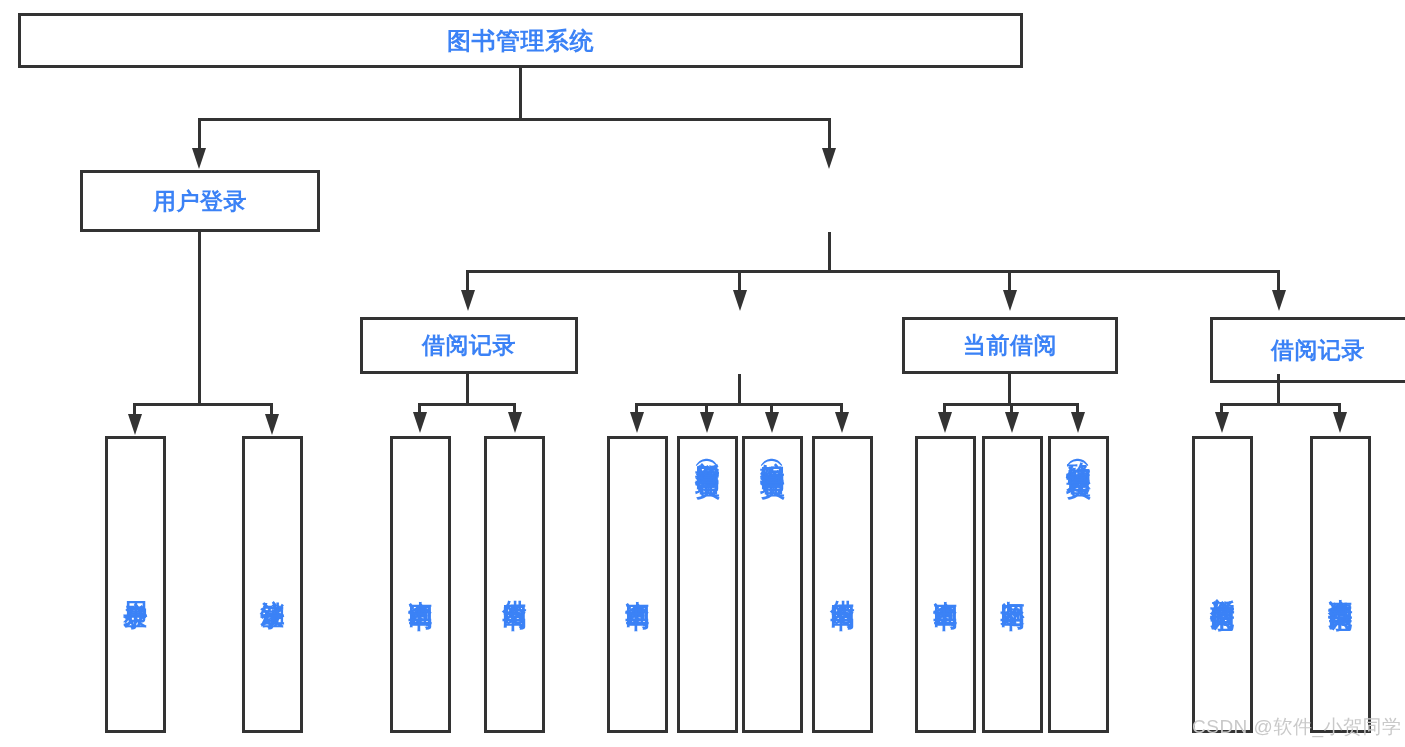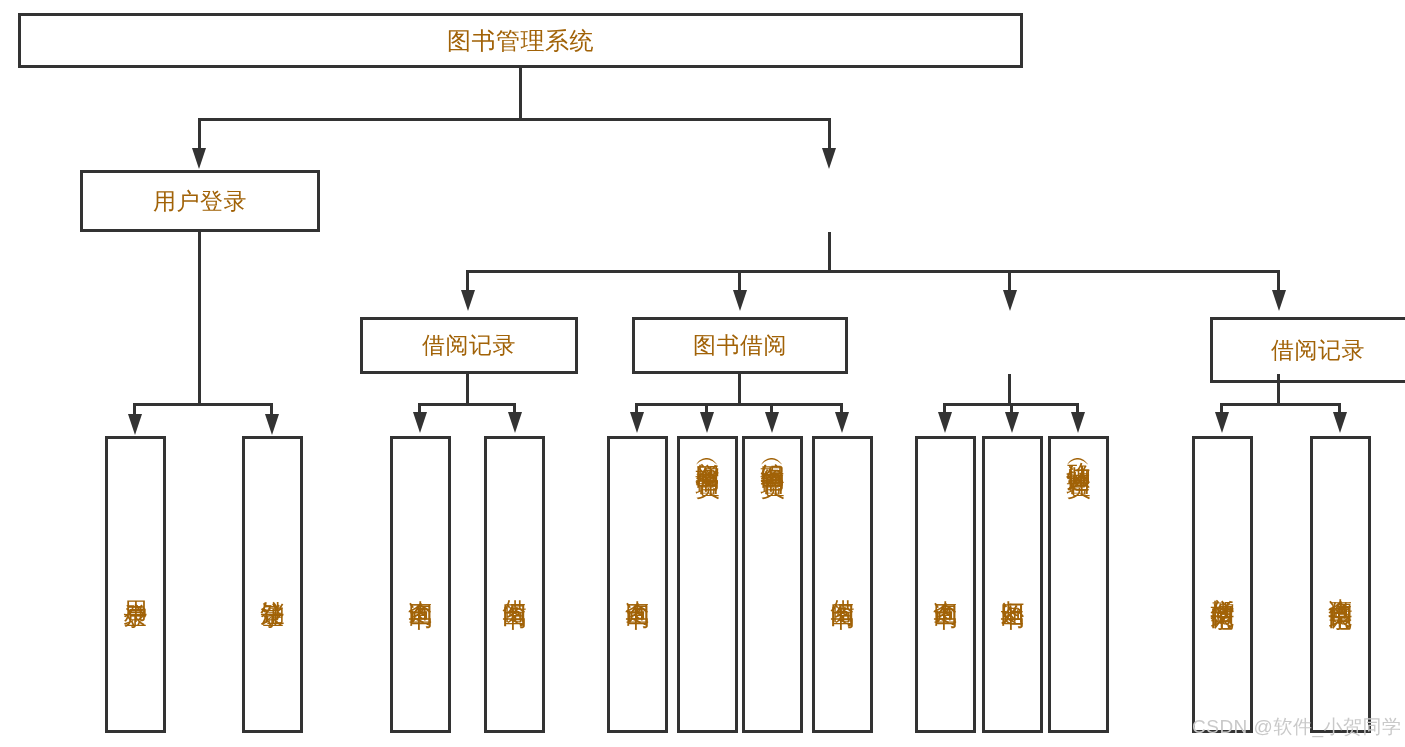--- a/index.html
+++ b/index.html
@@ -25,21 +25,22 @@
     display: flex;
     align-items: center;
     justify-content: center;
     color: #333333;
   }
   .box .lbl {
     font-size: 23px;
     line-height: 1.15;
     letter-spacing: 0.5px;
     white-space: nowrap;
-    color: #a16207;
+    color: #3b82f6;
+    font-weight: bold;
   }
   .box.root .lbl { font-size: 24px; }
   .box.lvl2 .lbl { font-size: 23px; }
   .box.lvl3 .lbl { font-size: 23px; }
 
   
   .box.leaf {
     align-items: center;
     justify-content: center;
     padding: 4px 0;
@@ -116,22 +117,22 @@
   <div class="vline" style="left:738px; top:270px; height:24px;"></div>
   <div class="arrow" style="left:733px; top:290px;"></div>
   <div class="vline" style="left:1008px; top:270px; height:24px;"></div>
   <div class="arrow" style="left:1003px; top:290px;"></div>
   <div class="vline" style="left:1277px; top:270px; height:24px;"></div>
   <div class="arrow" style="left:1272px; top:290px;"></div>
 
   <div class="box lvl3" style="left:360px; top:317px; width:218px; height:57px;">
     <span class="lbl">借阅记录</span>
   </div>
-  <div class="box lvl3" style="left:632px; top:317px; width:216px; height:57px;">
-    <span class="lbl">图书借阅</span>
+  <div class="box lvl3" style="left:902px; top:317px; width:216px; height:57px;">
+    <span class="lbl">当前借阅</span>
   </div>
   <div class="box lvl3" style="left:1210px; top:317px; width:216px; height:66px;">
     <span class="lbl">借阅记录</span>
   </div>
 
   <div class="vline" style="left:466px; top:374px; height:31px;"></div>
   <div class="hline" style="left:418px; top:403px; width:98px;"></div>
   <div class="vline" style="left:418px; top:403px; height:13px;"></div>
   <div class="arrow" style="left:413px; top:412px;"></div>
   <div class="vline" style="left:513px; top:403px; height:13px;"></div>

